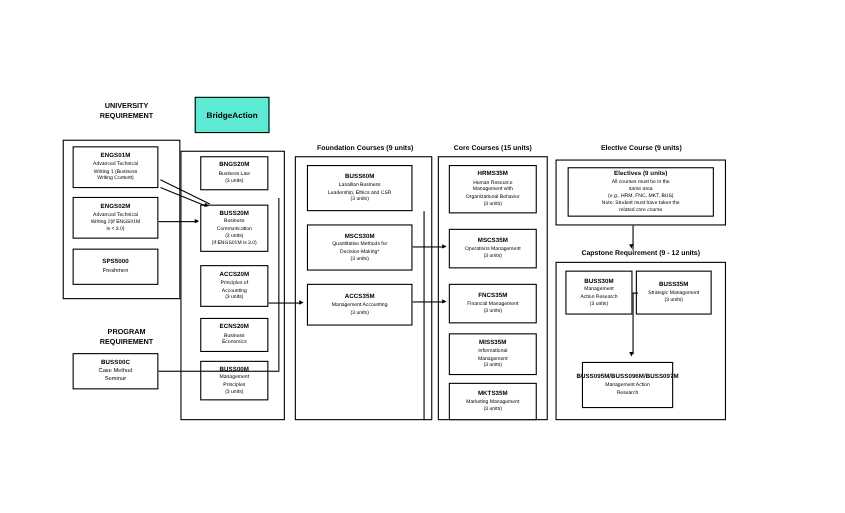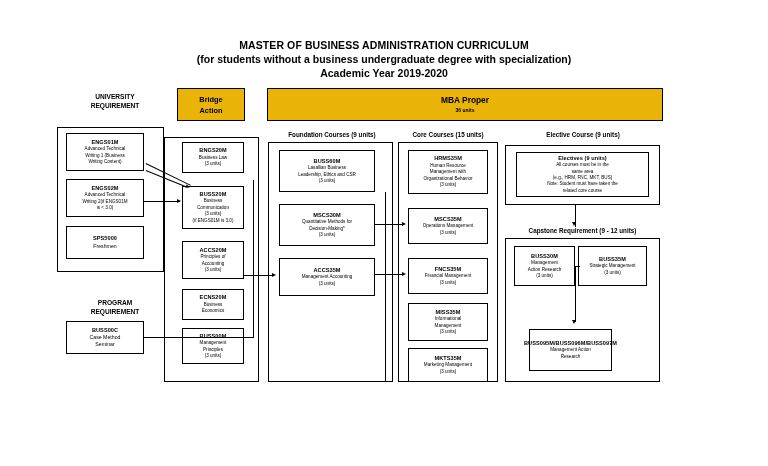--- a/index.html
+++ b/index.html
@@ -103,23 +103,23 @@
   .desc-sm {
     font-size: 4.6px;
     line-height: 6.4px;
   }
 
   
   .hdr-box {
     position: absolute;
     box-sizing: border-box;
     border: 1.8px solid #000;
-    background: #eab308;
+    background: #5eead4;
     display: flex;
-    flex-direction: column;
+    flex-direction: row;
     align-items: center;
     justify-content: center;
     text-align: left;
   }
   .hdr-title {
     font-size: 8.4px;
     font-weight: bold;
     line-height: 11px;
   }
   .hdr-sub {
@@ -171,25 +171,20 @@
     border-bottom: 2.6px solid transparent;
     border-left: 4.6px solid #000;
     transform-origin: 0 50%;
   }
 </style>
 </head>
 <body>
 
 <div id="page">
 
-  <div class="title-block">
-    <div class="title-line1">MASTER OF BUSINESS ADMINISTRATION CURRICULUM</div>
-    <div class="title-line2">(for students without a business undergraduate degree with specialization)</div>
-    <div class="title-line3">Academic Year 2019-2020</div>
-  </div>
 
   <div class="section-label" style="left:70px; top:92px; width:90px;">
     <div>UNIVERSITY</div>
     <div>REQUIREMENT</div>
   </div>
 
   <div class="frame" style="left:57px; top:127px; width:107px; height:145px;"></div>
 
   <div class="box" style="left:66px; top:133px; width:78px; height:38px;">
     <div class="code">ENGS01M</div>
@@ -219,24 +214,20 @@
     <div class="code">BUSS00C</div>
     <div class="desc">Case Method</div>
     <div class="desc">Seminar</div>
   </div>
 
   <div class="hdr-box" style="left:177px; top:88px; width:68px; height:33px;">
     <div class="bridge-title">Bridge</div>
     <div class="bridge-title">Action</div>
   </div>
 
-  <div class="hdr-box" style="left:267px; top:88px; width:396px; height:33px;">
-    <div class="hdr-title">MBA Proper</div>
-    <div class="hdr-sub">36 units</div>
-  </div>
 
   <div class="frame" style="left:164px; top:137px; width:95px; height:245px;"></div>
 
   <div class="box box-thin" style="left:182px; top:142px; width:62px; height:31px;">
     <div class="code">BNGS20M</div>
     <div class="desc-sm">Business Law</div>
     <div class="desc-sm">(3 units)</div>
   </div>
 
   <div class="box" style="left:182px; top:186px; width:62px; height:43px;">

